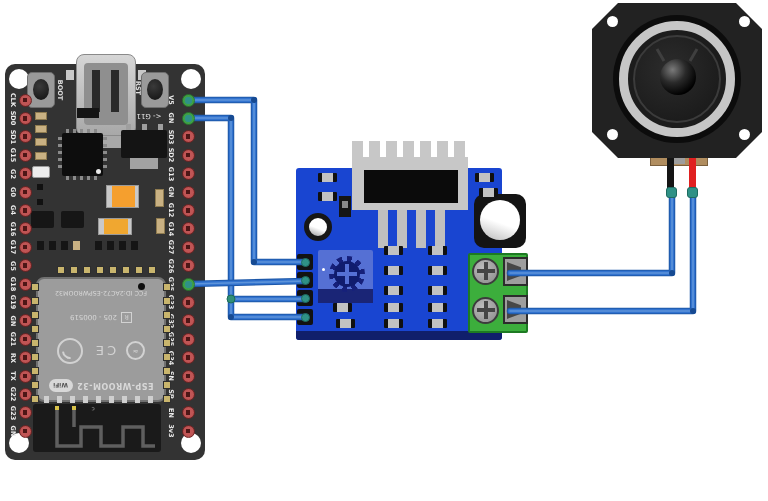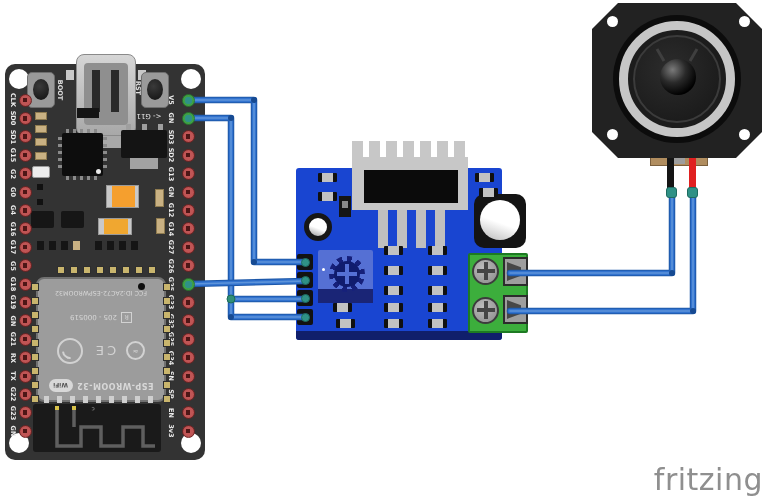--- a/index.html
+++ b/index.html
@@ -344,14 +344,13 @@
       <circle cx="231" cy="118" r="3" fill="#164a92"></circle>
       <circle cx="231" cy="317" r="3" fill="#164a92"></circle>
       <circle cx="672" cy="273" r="3" fill="#164a92"></circle>
       <circle cx="693" cy="311" r="3" fill="#164a92"></circle>
       <circle cx="231" cy="299" r="4" fill="#2f8f78" stroke="#1d6b58"></circle>
     </svg>
 
   <div class="tpin" style="left:666px;top:187px;width:11px;height:11px;border-radius:3px;"></div>
   <div class="tpin" style="left:687px;top:187px;width:11px;height:11px;border-radius:3px;"></div>
 
-  <div class="logo">fritzing</div>
 </div>
 
 </body></html>

